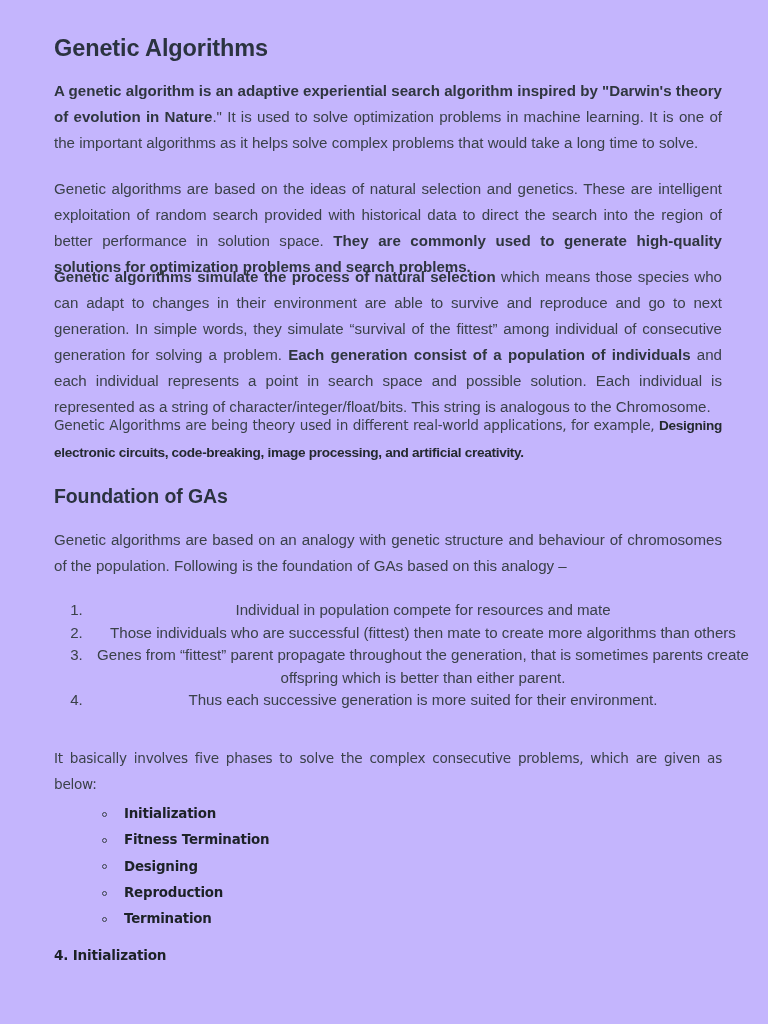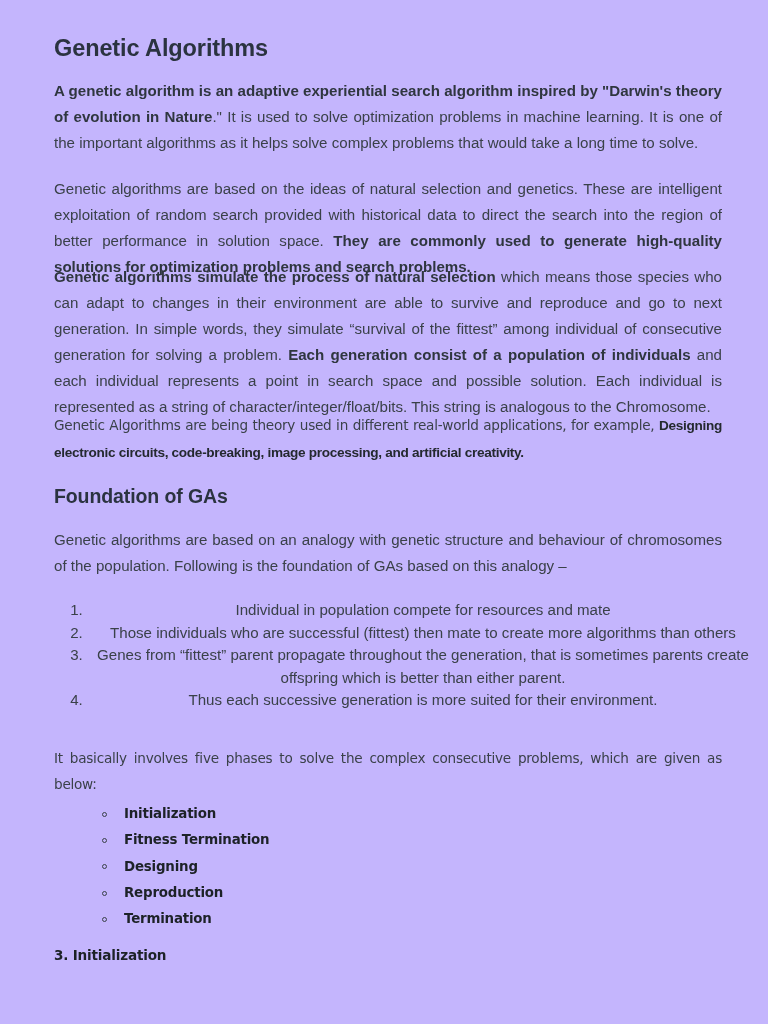--- a/index.html
+++ b/index.html
@@ -188,16 +188,16 @@
     <p class="body alt" style="top:745px;">It basically involves five phases to solve the complex consecutive problems, which are given as below:</p>
 
     <ul class="circle-list" style="top:801px;">
       <li><span class="bullet"></span><span>Initialization</span></li>
       <li><span class="bullet"></span><span>Fitness Termination</span></li>
       <li><span class="bullet"></span><span>Designing</span></li>
       <li><span class="bullet"></span><span>Reproduction</span></li>
       <li><span class="bullet"></span><span>Termination</span></li>
     </ul>
 
-    <div class="section-label" style="top:947px;">3. Initialization</div>
+    <div class="section-label" style="top:947px;">4. Initialization</div>
 
   </div>
 </div>
 
 </body></html>

